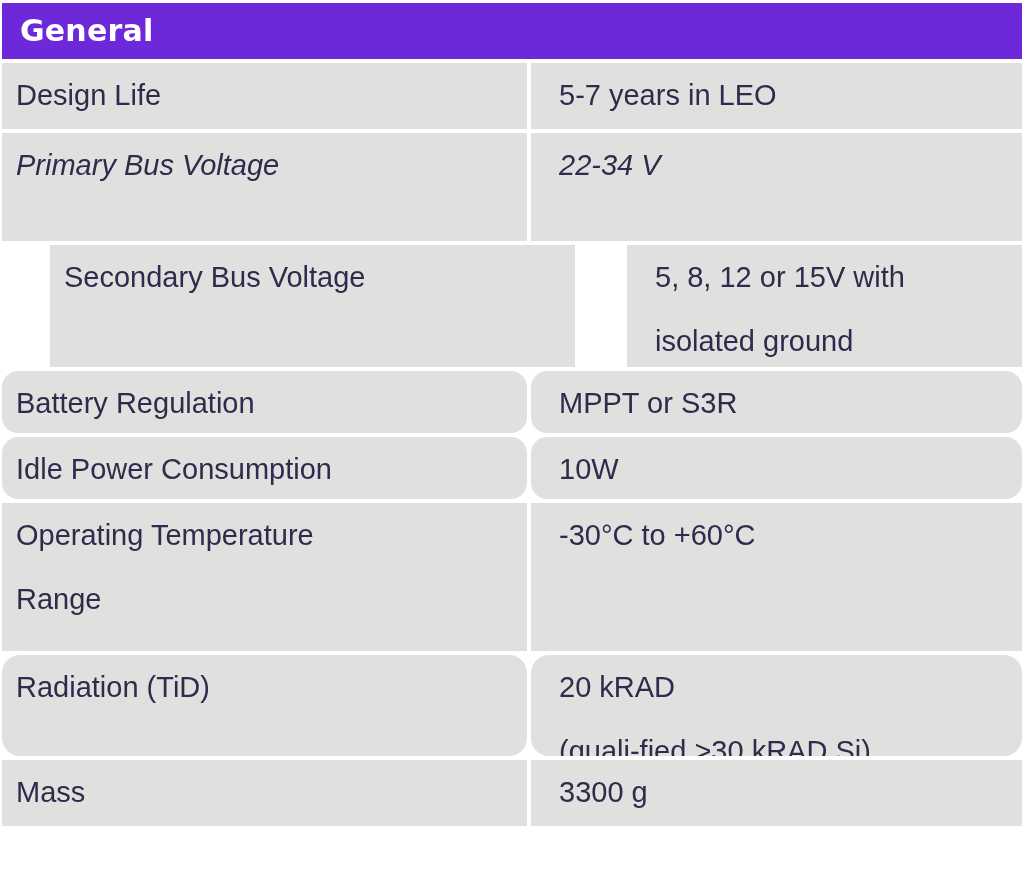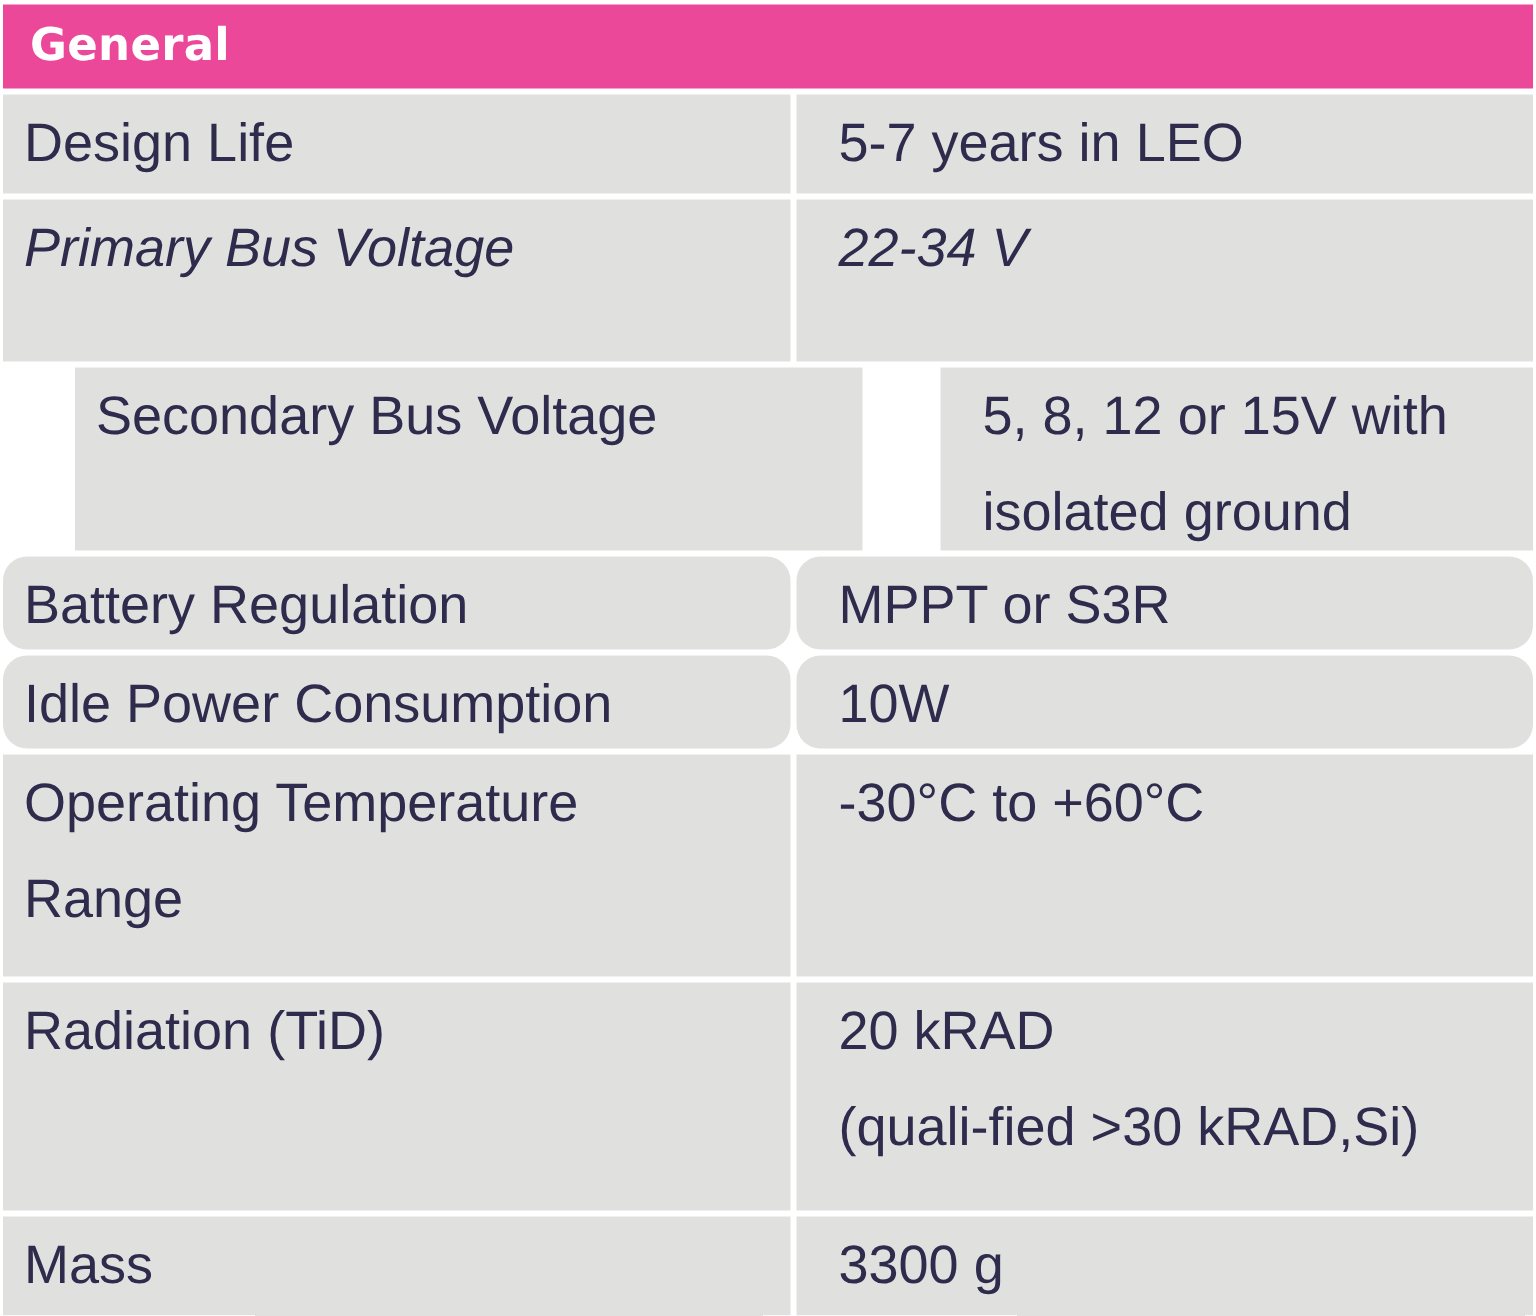--- a/index.html
+++ b/index.html
@@ -17,21 +17,21 @@
 
   .spec-table {
     width: 1024px;
     box-sizing: border-box;
     padding: 0 2px;
     background: #ffffff;
   }
 
   
   .table-header {
-    background: #ec4899;
+    background: #6d28d9;
     height: 56px;
     margin: 3px 0 4px 0;
     display: flex;
     align-items: center;
     box-sizing: border-box;
     padding-left: 18px;
   }
   .table-header-title {
     color: #ffffff;
     font-size: 30px;
@@ -45,21 +45,21 @@
   .row {
     display: flex;
     width: 100%;
     margin-bottom: 4px;
     box-sizing: border-box;
   }
   .cell {
     background: #e0e1df;
     box-sizing: border-box;
     color: #2e2b4d;
-    font-size: 36px;
+    font-size: 29px;
     line-height: 64px;
     font-family: "Liberation Sans", "DejaVu Sans", sans-serif;
     overflow: hidden;
   }
   .cell-label {
     width: 525px;
     padding-left: 14px;
     margin-right: 4px;
     flex: 0 0 525px;
   }
@@ -70,21 +70,21 @@
   .cell .line {
     display: block;
     white-space: nowrap;
   }
 
   
   .h-66  { height: 66px; }
   .h-108 { height: 108px; font-style: italic; }
   .h-122 { height: 122px; margin-left: 48px; }
   .h-128 { height: 148px; }
-  .h-131 { height: 152px; }
+  .h-131 { height: 101px; border-radius: 18px; }
   .h-62  { height: 62px; border-radius: 16px; }
 </style>
 </head>
 <body>
 
 <div class="spec-table">
 
   <div class="table-header">
     <span class="table-header-title">General</span>
   </div>

